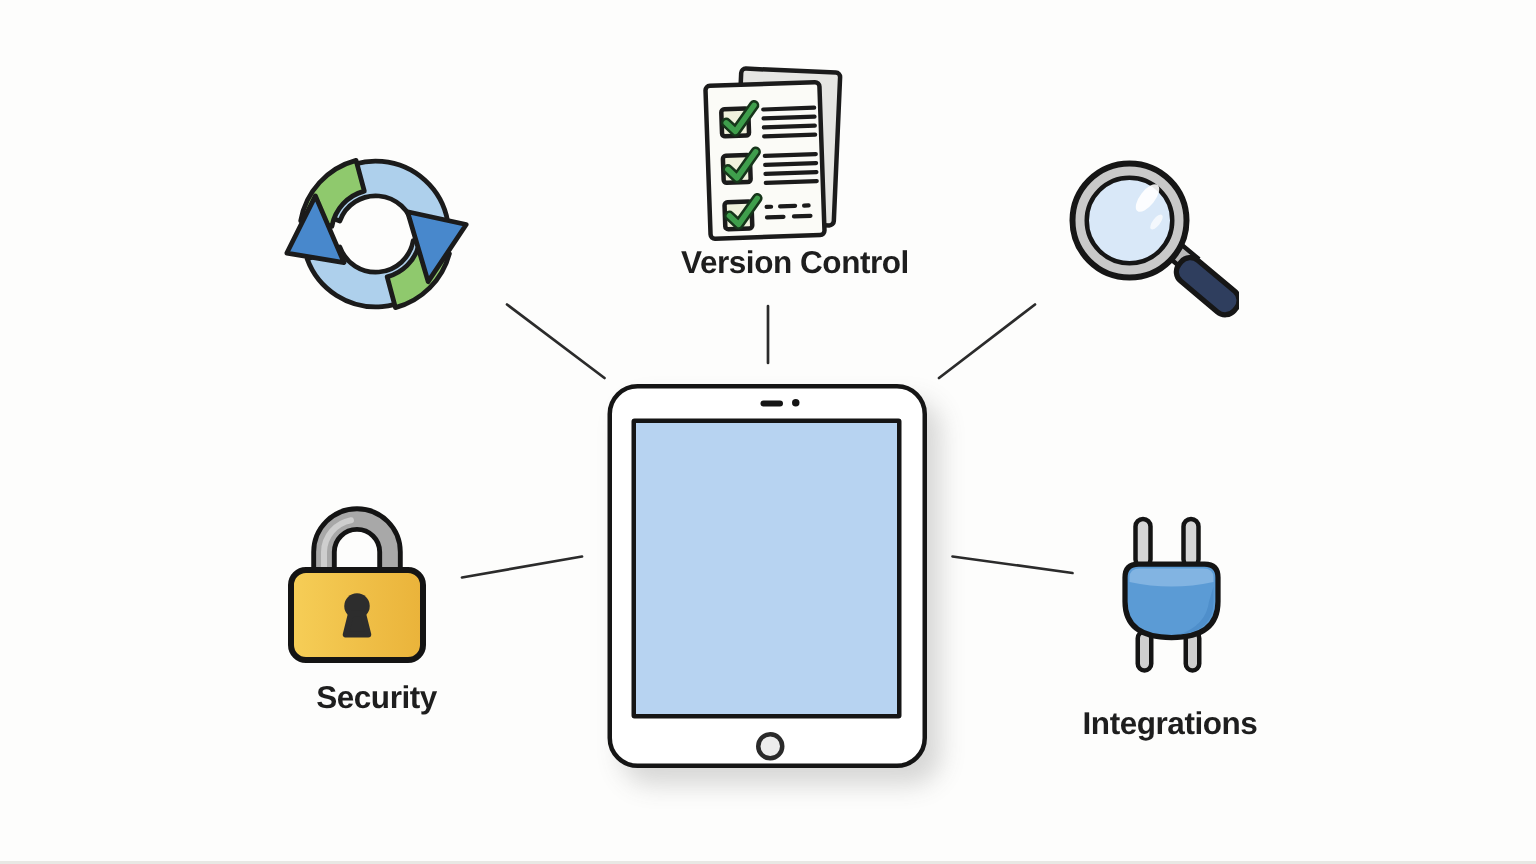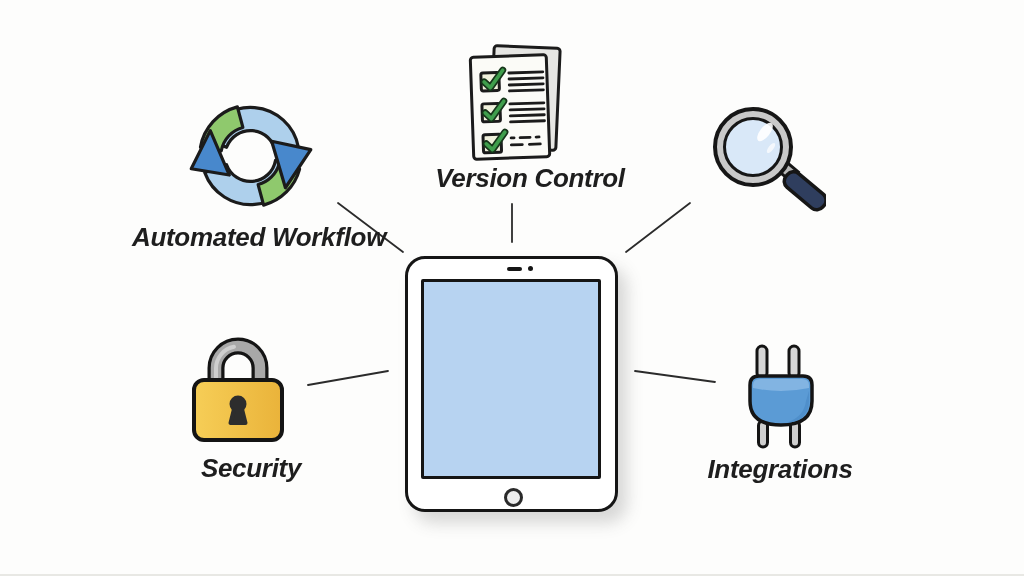--- a/index.html
+++ b/index.html
@@ -13,27 +13,26 @@
   }
   .connectors {
     position: absolute;
     left: 0; top: 0;
     width: 1024px; height: 576px;
   }
   .icon-svg { position: absolute; display: block; }
   .feature-label {
     position: absolute;
     transform: translateX(-50%);
-    font-size: 26px;
+    font-size: 21px;
     font-weight: 600;
     letter-spacing: -0.3px;
     color: #1e1e1e;
     white-space: nowrap;
     line-height: 1.05;
-    font-style: italic;
   }
   .tablet {
     position: absolute;
     left: 405px; top: 256px;
     width: 213px; height: 256px;
     box-sizing: border-box;
     background: #ffffff;
     border: 3.5px solid #151515;
     border-radius: 20px;
     box-shadow: 9px 11px 16px rgba(80, 80, 80, 0.22);
@@ -175,19 +174,18 @@
     <path d="M65,48 L65,58 Q65,78 42,80 Q60,74 62,58 Z" fill="#4a8ac6" opacity="0.7"></path>
   </svg>
 
   <div class="tablet">
     <div class="tablet-speaker"></div>
     <div class="tablet-camera"></div>
     <div class="tablet-screen"></div>
     <div class="tablet-home"></div>
   </div>
 
-  <div class="feature-label" style="left:259px; top:224px;">Automated Workflow</div>
   <div class="feature-label" style="left:530px; top:165px;">Version Control</div>
   <div class="feature-label" style="left:251px; top:455px;">Security</div>
-  <div class="feature-label" style="left:780px; top:456px;">Integrations</div>
+  <div class="feature-label" style="left:780px; top:472px;">Integrations</div>
 
   <div class="bottom-edge"></div>
 </div>
 
 </body></html>

